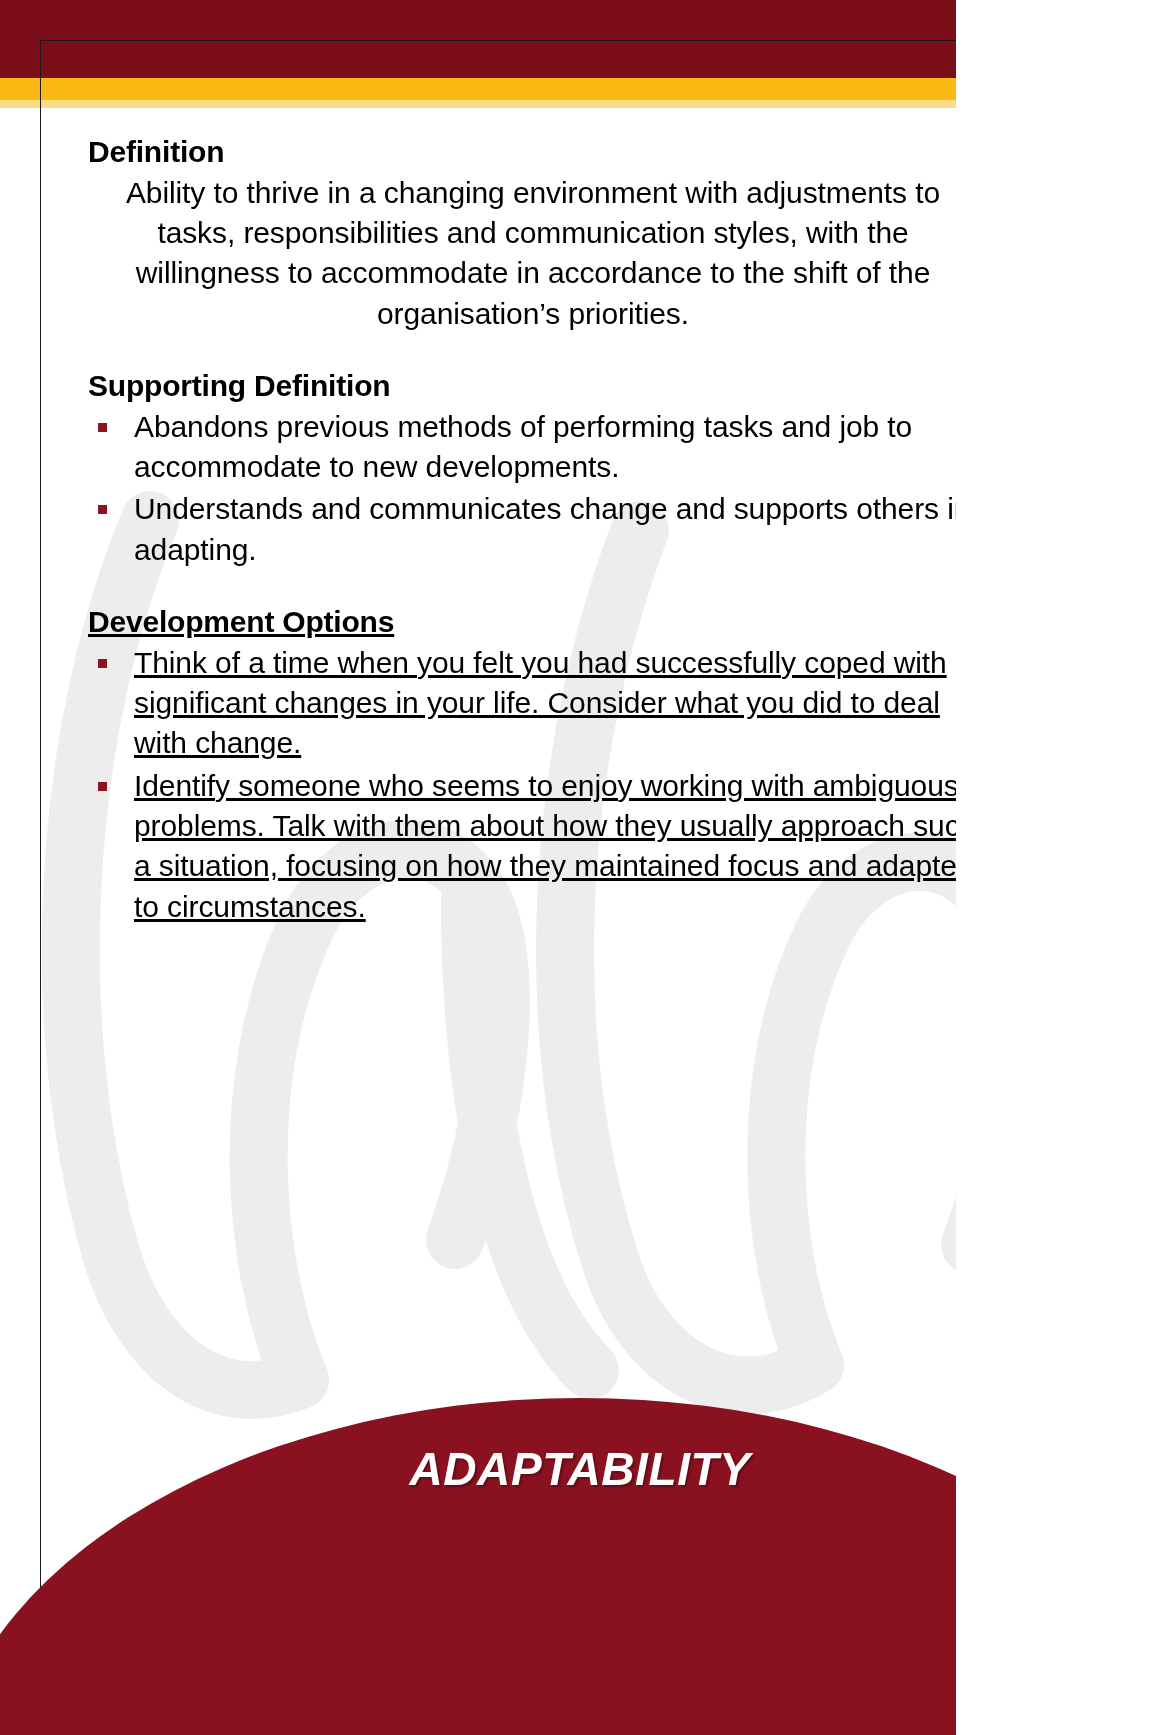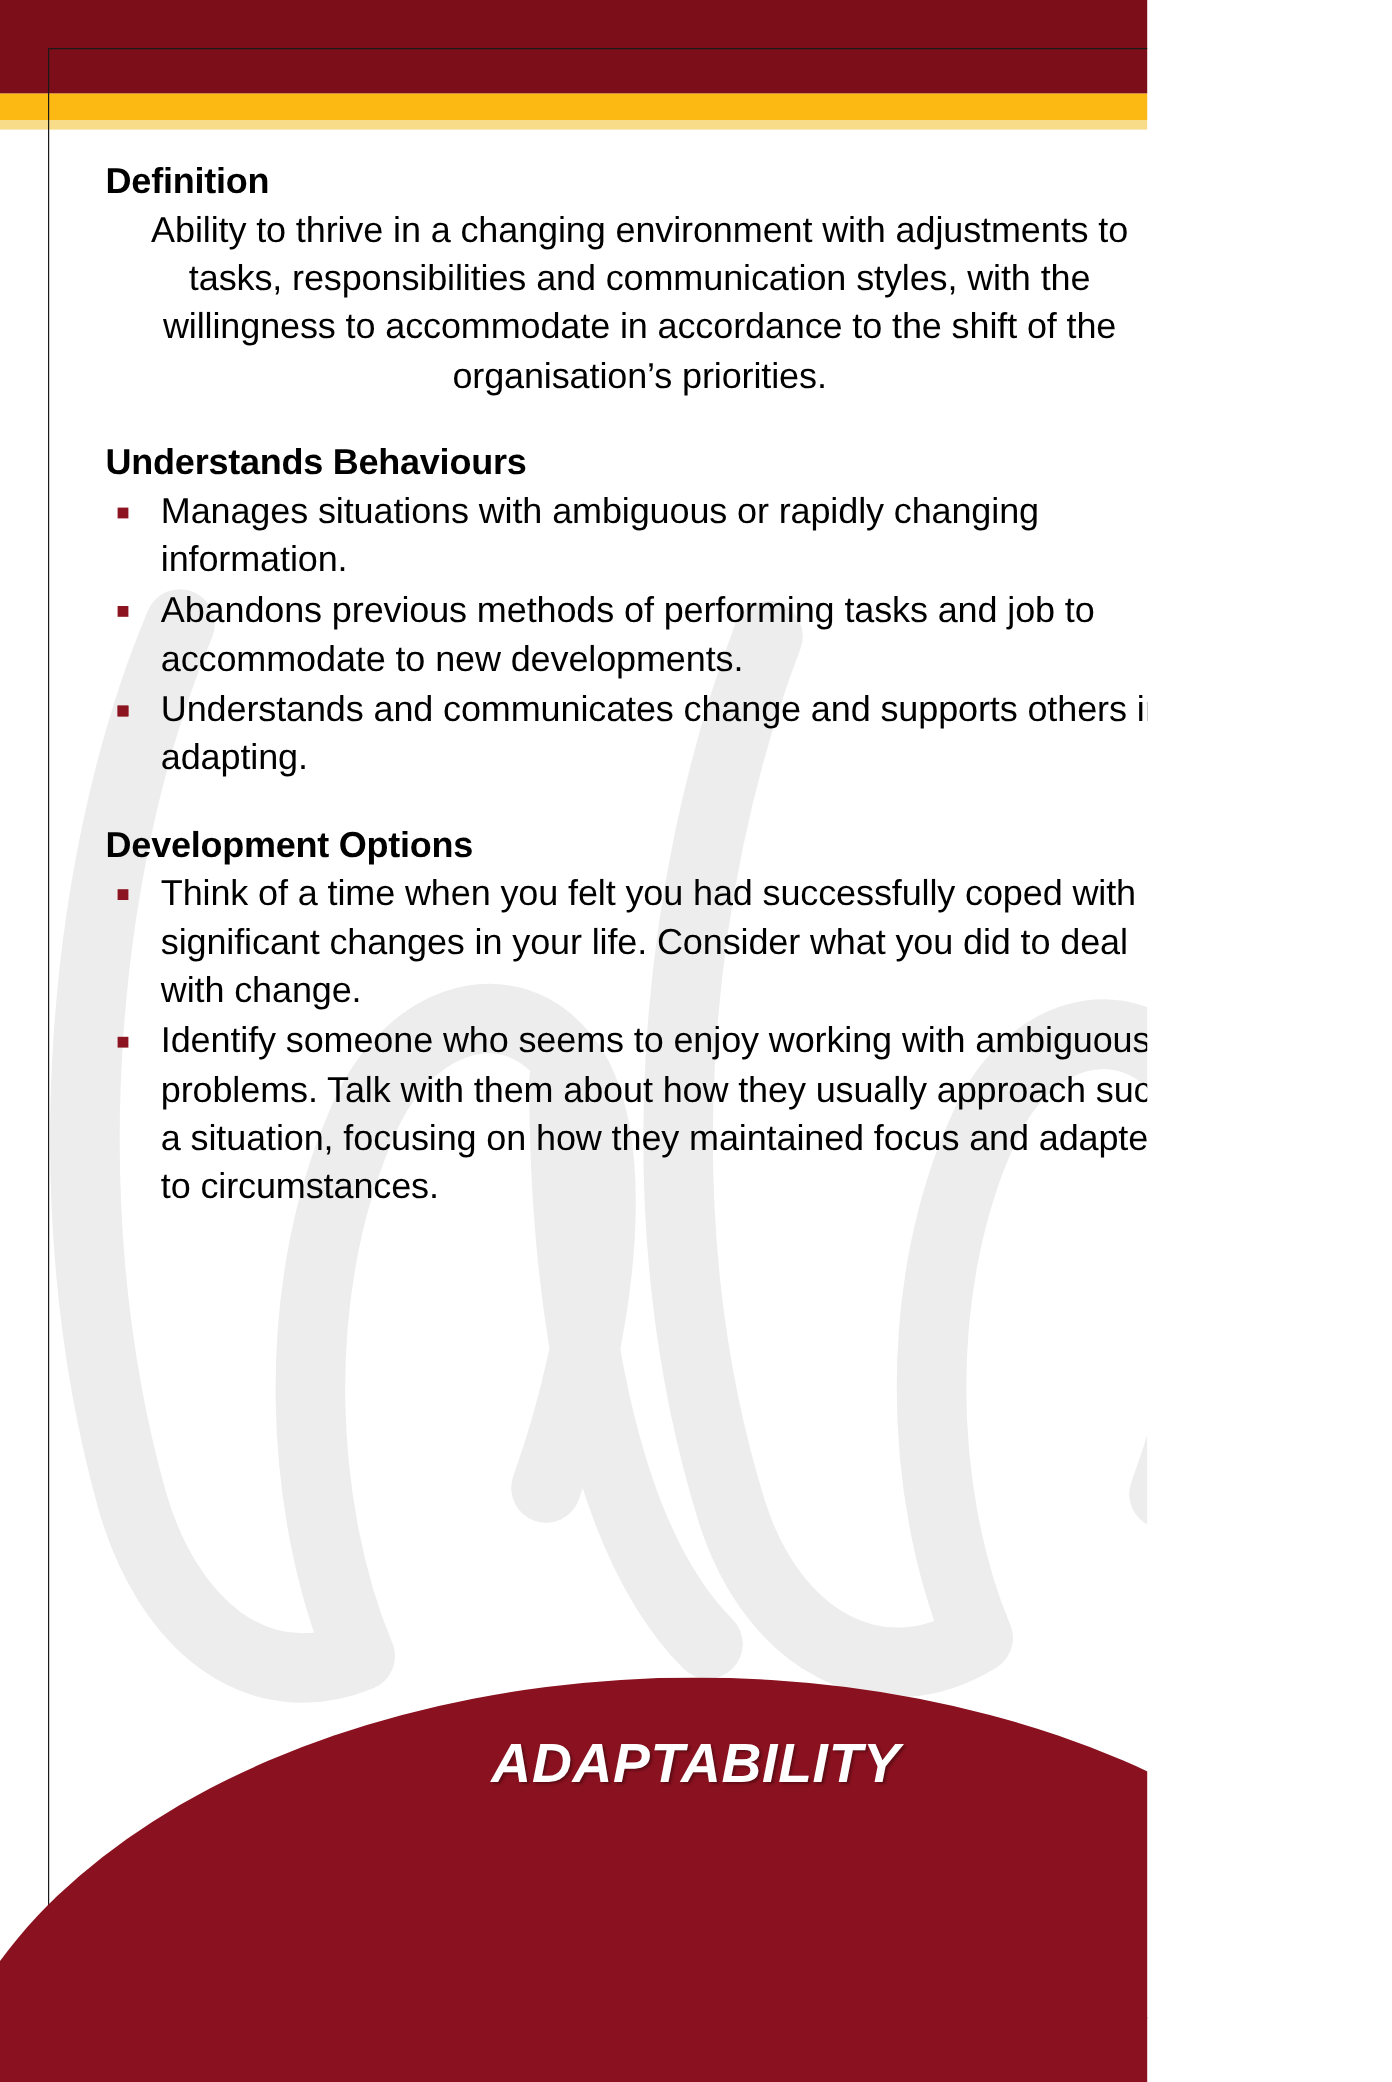--- a/index.html
+++ b/index.html
@@ -77,21 +77,21 @@
 
   
   .content {
     position: absolute;
     left: 88px; top: 134px;
     width: 890px;
     z-index: 4;
   }
 
   .section { margin: 0 0 34px 0; }
-  .section:last-child { margin-bottom: 0; }
+  .section:last-child { margin-bottom: 0; text-decoration: underline; }
 
   .sec-title {
     font-size: 30px;
     font-weight: bold;
     color: #000000;
     letter-spacing: -0.2px;
     line-height: 1.22;
     margin: 0 0 2px 0;
   }
 
@@ -186,25 +186,24 @@
   <div class="frame"></div>
 
   <div class="content">
 
     <div class="section">
       <div class="sec-title">Definition</div>
       <p class="definition-text">Ability to thrive in a changing environment with adjustments to tasks, responsibilities and communication styles, with the willingness to accommodate in accordance to the shift of the organisation’s priorities.</p>
     </div>
 
     <div class="section">
-      <div class="sec-title">Understands Behaviours</div>
+      <div class="sec-title">Supporting Definition</div>
       <ul class="bullets">
         <li>
           <span class="sq"></span>
-          <span>Manages situations with ambiguous or rapidly changing information.</span>
         </li>
         <li>
           <span class="sq"></span>
           <span>Abandons previous methods of performing tasks and job to accommodate to new developments.</span>
         </li>
         <li>
           <span class="sq"></span>
         </li>
         <li>
           <span class="sq"></span>

